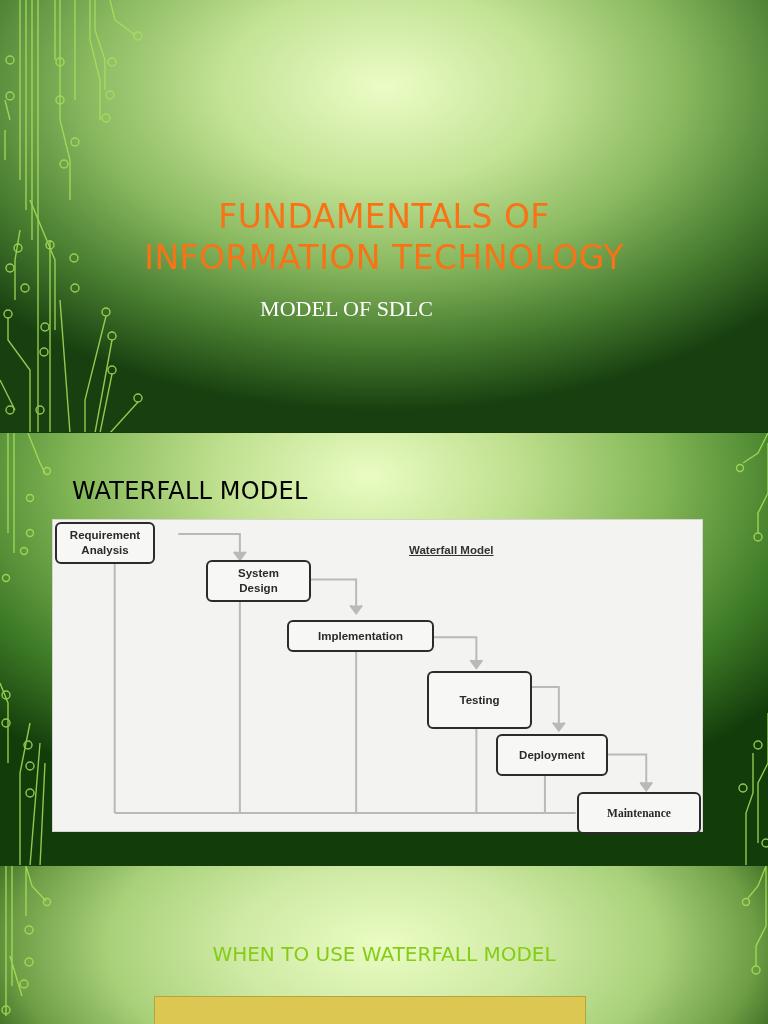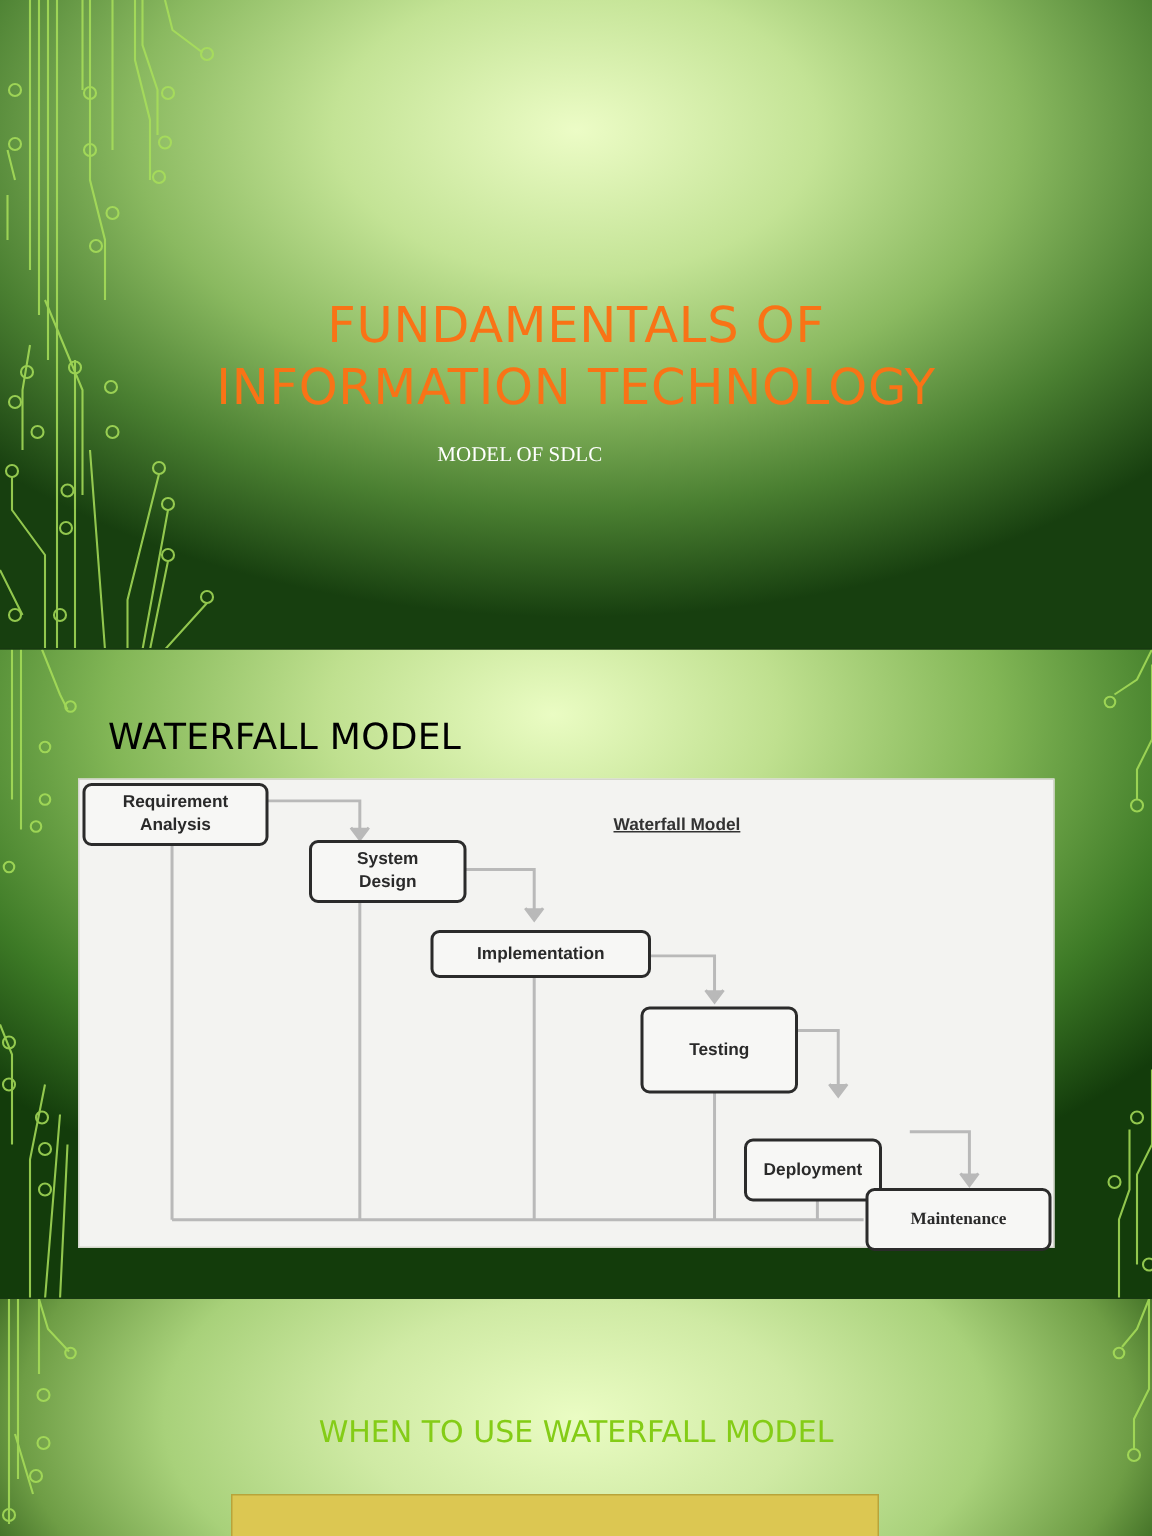--- a/index.html
+++ b/index.html
@@ -28,21 +28,21 @@
   .circuit { position: absolute; top: 0; bottom: 0; pointer-events: none; }
   .circuit svg { width: 100%; height: 100%; }
 
   .title-main {
     position: absolute; left: 0; width: 768px; top: 196px; text-align: center;
     color: #f97316; font-size: 33px; line-height: 41px; letter-spacing: 0.5px;
     font-family: "DejaVu Sans", sans-serif;
   }
   .subtitle {
     position: absolute; left: 0; width: 693px; top: 296px; text-align: center;
-    color: #ffffff; font-size: 14px; font-family: "Liberation Serif", serif;
+    color: #ffffff; font-size: 22px; font-family: "Liberation Serif", serif;
   }
 
   .s2-title {
     position: absolute; left: 72px; top: 44px; color: #000000;
     font-size: 24px; font-family: "DejaVu Sans", sans-serif; letter-spacing: 0.2px;
   }
   .diagram {
     position: absolute; left: 52px; top: 86px; width: 651px; height: 313px;
     background: #f3f3f1; border: 1px solid #d4d6cc;
   }
@@ -160,39 +160,39 @@
         <path d="M298 86 L304 94 L310 86" fill="#b9b9b9"></path>
       <path d="M381 118 H425 V147"></path>
         <path d="M419 141 L425 149 L431 141" fill="#b9b9b9"></path>
       <path d="M478 168 H508 V210"></path>
         <path d="M502 204 L508 212 L514 204" fill="#b9b9b9"></path>
       <path d="M556 236 H596 V270"></path>
         <path d="M590 264 L596 272 L602 264" fill="#b9b9b9"></path>
     </svg>
     <div class="diagram-caption">Waterfall Model</div>
 
-    <div class="box" style="left:2px;top:2px;width:124px;height:42px;">
+    <div class="box" style="left:2px;top:2px;width:100px;height:42px;">
       <div>
           <div>Requirement</div>
           <div>Analysis</div>
         </div>
     </div>
     <div class="box" style="left:153px;top:40px;width:105px;height:42px;">
       <div>
           <div>System</div>
           <div>Design</div>
         </div>
     </div>
     <div class="box" style="left:234px;top:100px;width:147px;height:32px;">
       <div>Implementation</div>
     </div>
     <div class="box" style="left:374px;top:151px;width:105px;height:58px;">
       <div>Testing</div>
     </div>
-    <div class="box" style="left:443px;top:214px;width:92px;height:42px;margin-top:25px;">
+    <div class="box" style="left:443px;top:214px;width:112px;height:42px;">
       <div>Deployment</div>
     </div>
     <div class="box" style="left:524px;top:272px;width:124px;height:42px;font-family:Liberation Serif, serif;">
       <div>Maintenance</div>
     </div>
   </div>
 </section>
 
 <div class="sep" style="top:865px;"></div>
 

